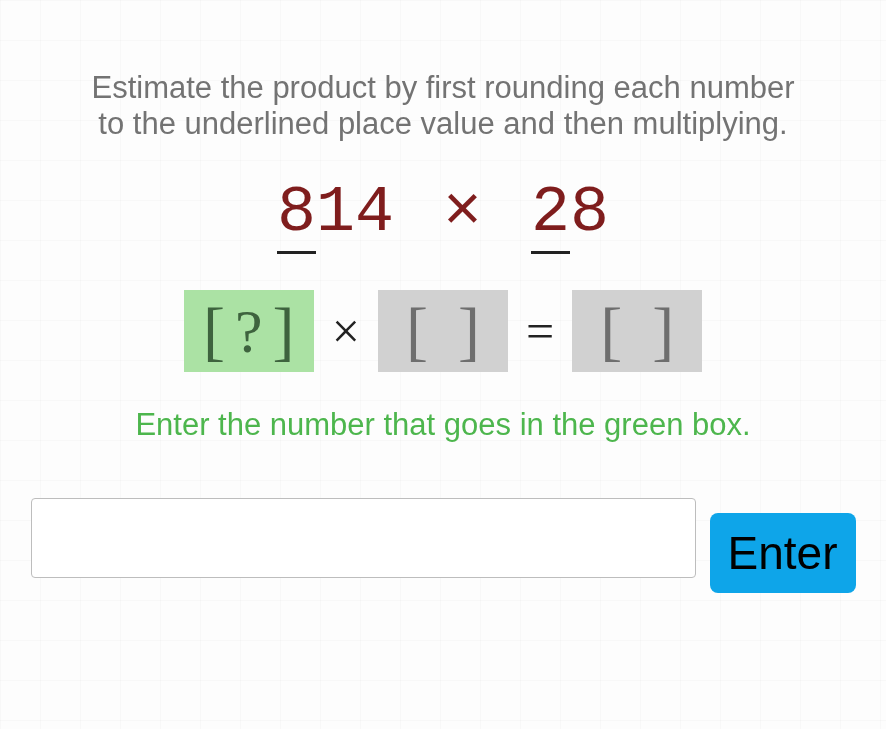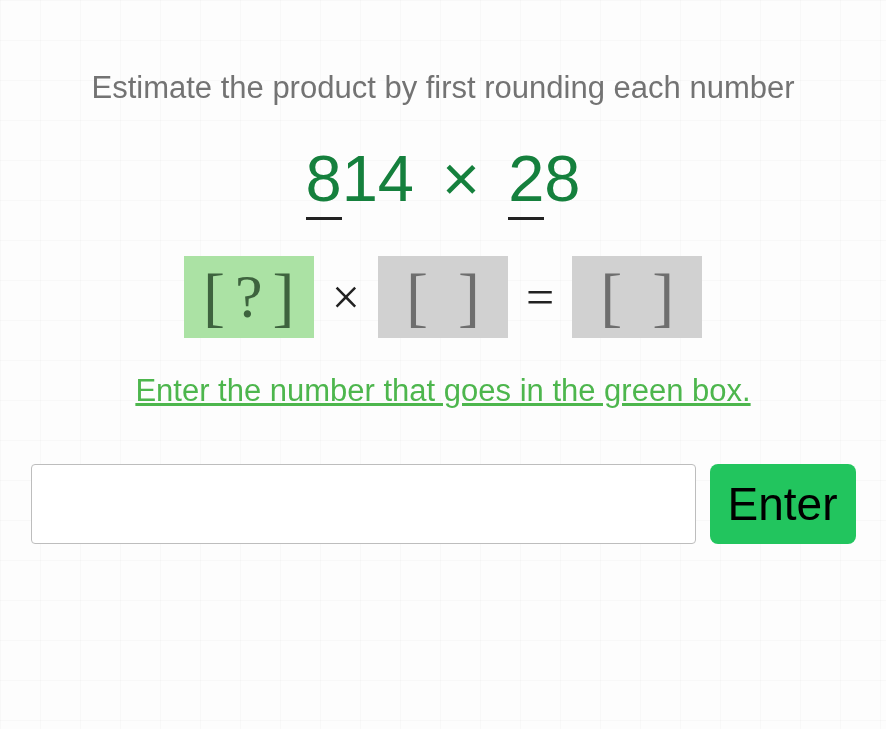--- a/index.html
+++ b/index.html
@@ -23,23 +23,23 @@
   }
   .instructions {
     text-align: center;
     font-size: 31px;
     line-height: 1.15;
     max-width: 780px;
     color: #737373;
   }
   .problem {
     margin-top: 35px;
-    font-family: Liberation Sans, sans-serif;
+    font-family: Liberation Mono, monospace;
     font-size: 65px;
-    color: #15803d;
+    color: #7f1d1d;
     white-space: nowrap;
   }
   .underlined {
     position: relative;
     display: inline-block;
   }
   .underlined::after {
     content: "";
     position: absolute;
     left: 0;
@@ -89,57 +89,58 @@
   .op {
     font-size: 50px;
     color: #222;
   }
   .hint {
     margin-top: 35px;
     color: #4db64d;
     font-size: 31px;
     text-align: center;
     font-family: Arial, Helvetica, sans-serif;
-    text-decoration: underline;
   }
   .input-row {
     margin-top: 55px;
     display: flex;
     align-items: stretch;
     gap: 14px;
     width: 845px;
     padding: 0 10px;
   }
   .answer-input {
     flex: 1;
     height: 80px;
     border: 1px solid #bdbdbd;
     border-radius: 4px;
     background: #fff;
     font-size: 36px;
     padding: 0 12px;
     outline: none;
   }
   .enter-btn {
-    background: #22c55e;
+    background: #0ea5e9;
     border: none;
     border-radius: 8px;
     color: #000;
     font-family: Arial, Helvetica, sans-serif;
     font-size: 46px;
     padding: 0 18px;
     height: 80px;
     cursor: pointer;
+    margin-top: 15px;
   }
 </style>
 </head>
 <body>
 
 <div class="instructions">
   <span>Estimate the product by first rounding each number</span><br>
+  <span>to the underlined place value and then multiplying.</span>
 </div>
 
 <div class="problem">
   <span class="underlined">8</span><span>14</span>
   <span style="margin:0 10px;">×</span>
   <span class="underlined">2</span><span>8</span>
 </div>
 
 <div class="equation">
   <span class="box box-green">

